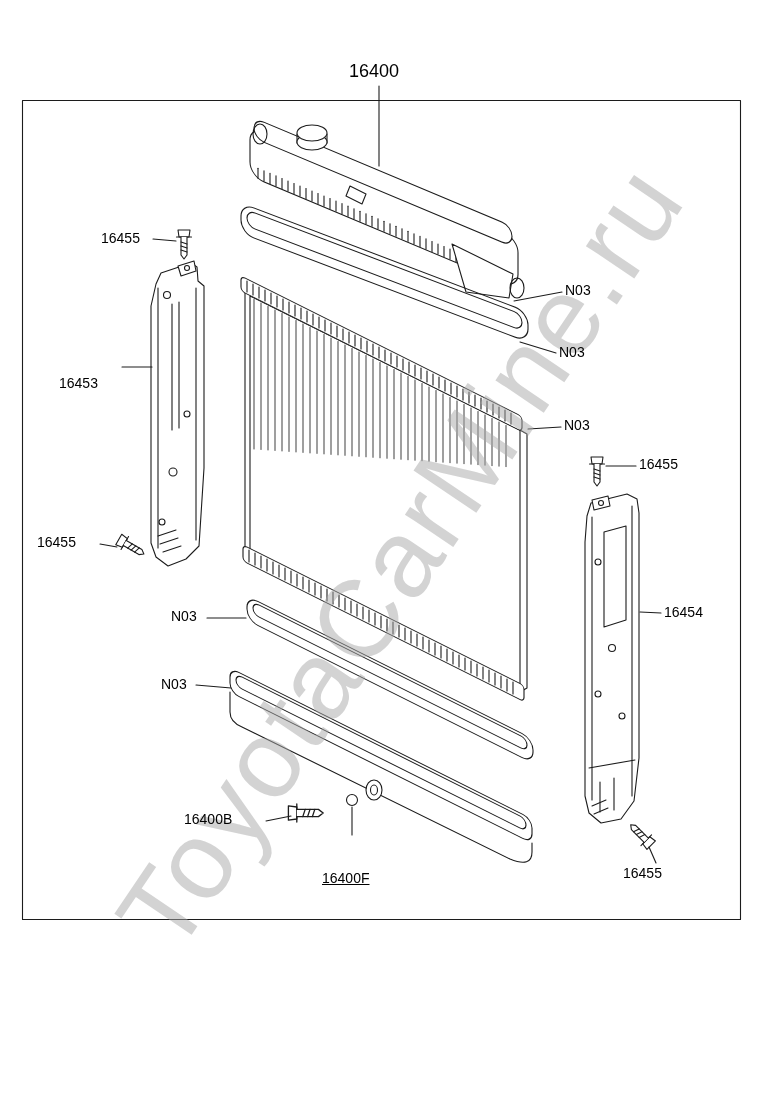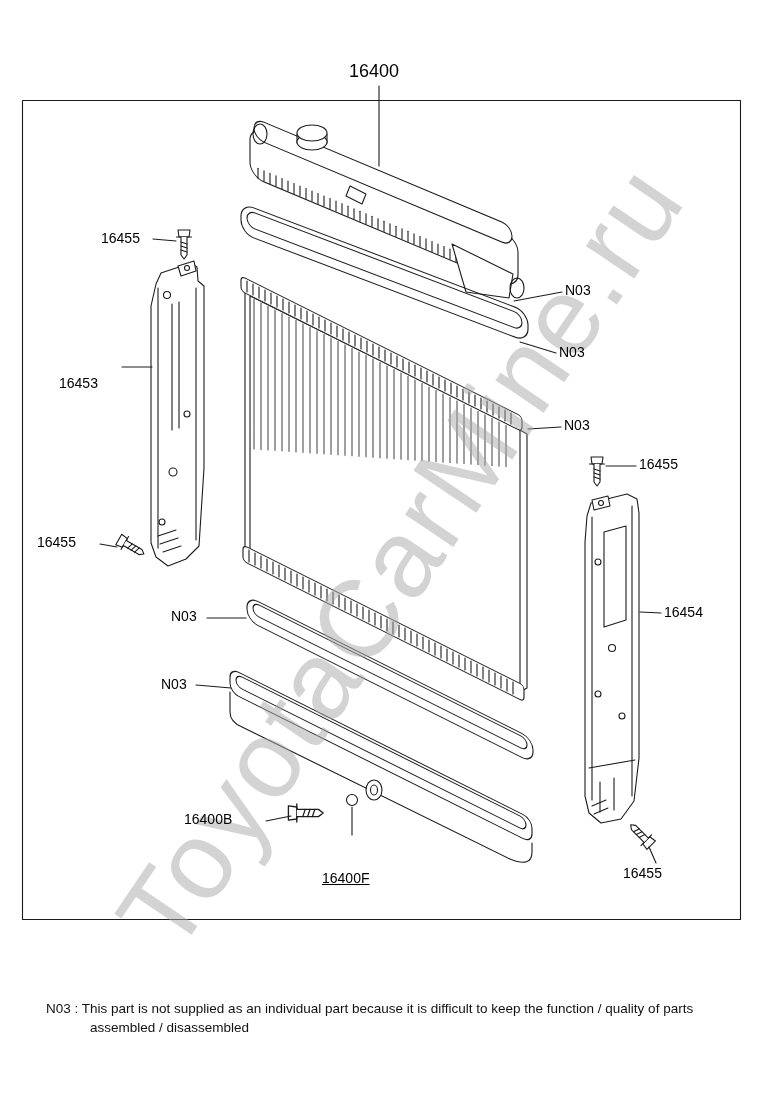--- a/index.html
+++ b/index.html
@@ -332,16 +332,15 @@
 <div class="lbl" style="left:564px;top:417px;">N03</div>
 <div class="lbl" style="left:639px;top:456px;">16455</div>
 <div class="lbl" style="left:664px;top:604px;text-align:right;">16454</div>
 <div class="lbl" style="left:171px;top:608px;">N03</div>
 <div class="lbl" style="left:161px;top:676px;">N03</div>
 <div class="lbl" style="left:184px;top:811px;">16400B</div>
 <div class="lbl" style="left:322px;top:870px;text-decoration:underline;">16400F</div>
 <div class="lbl" style="left:623px;top:865px;">16455</div>
 
 <div class="notes">
-  <p><span>N03 :</span> <span>This part is not supplied as an individual part because it is difficult to keep the function / quality of parts assembled / disassembled</span></p>
 </div>
 
 <div class="doc-code">165852A</div>
 
 </body></html>

